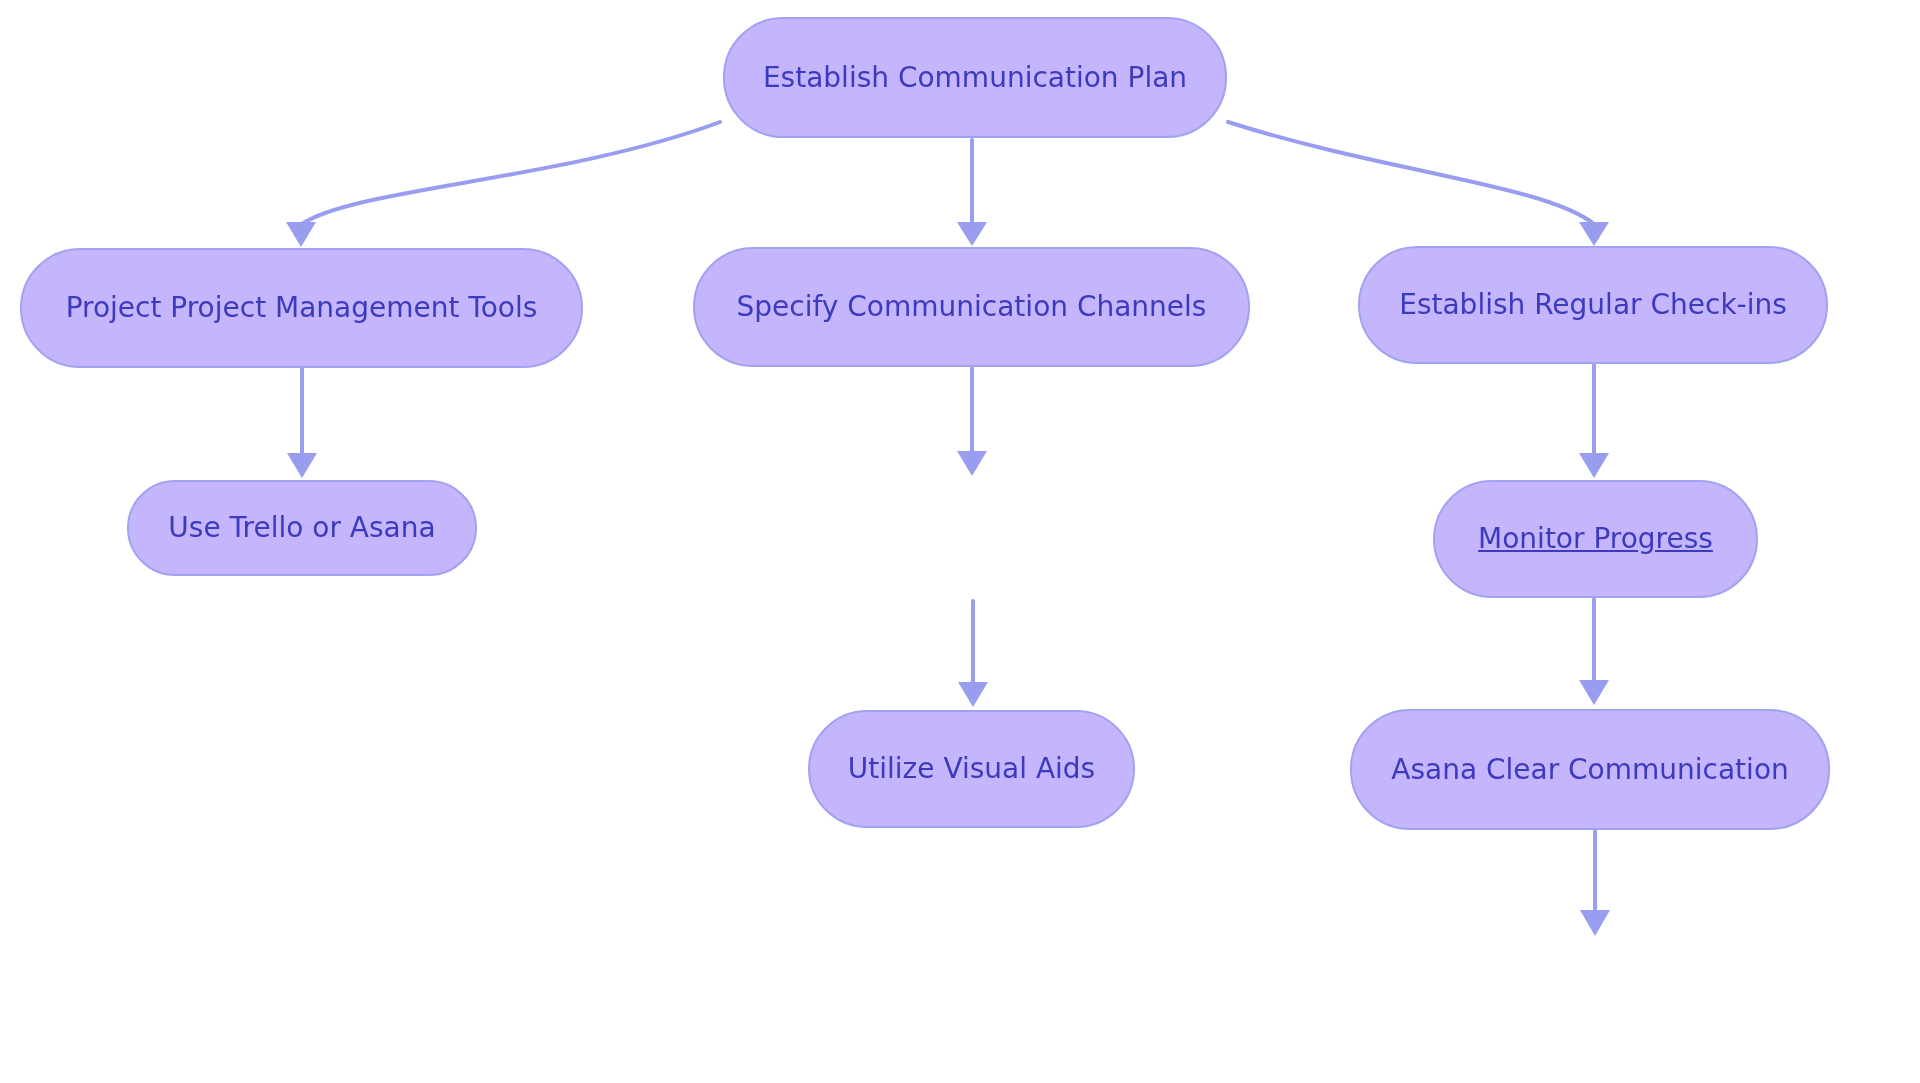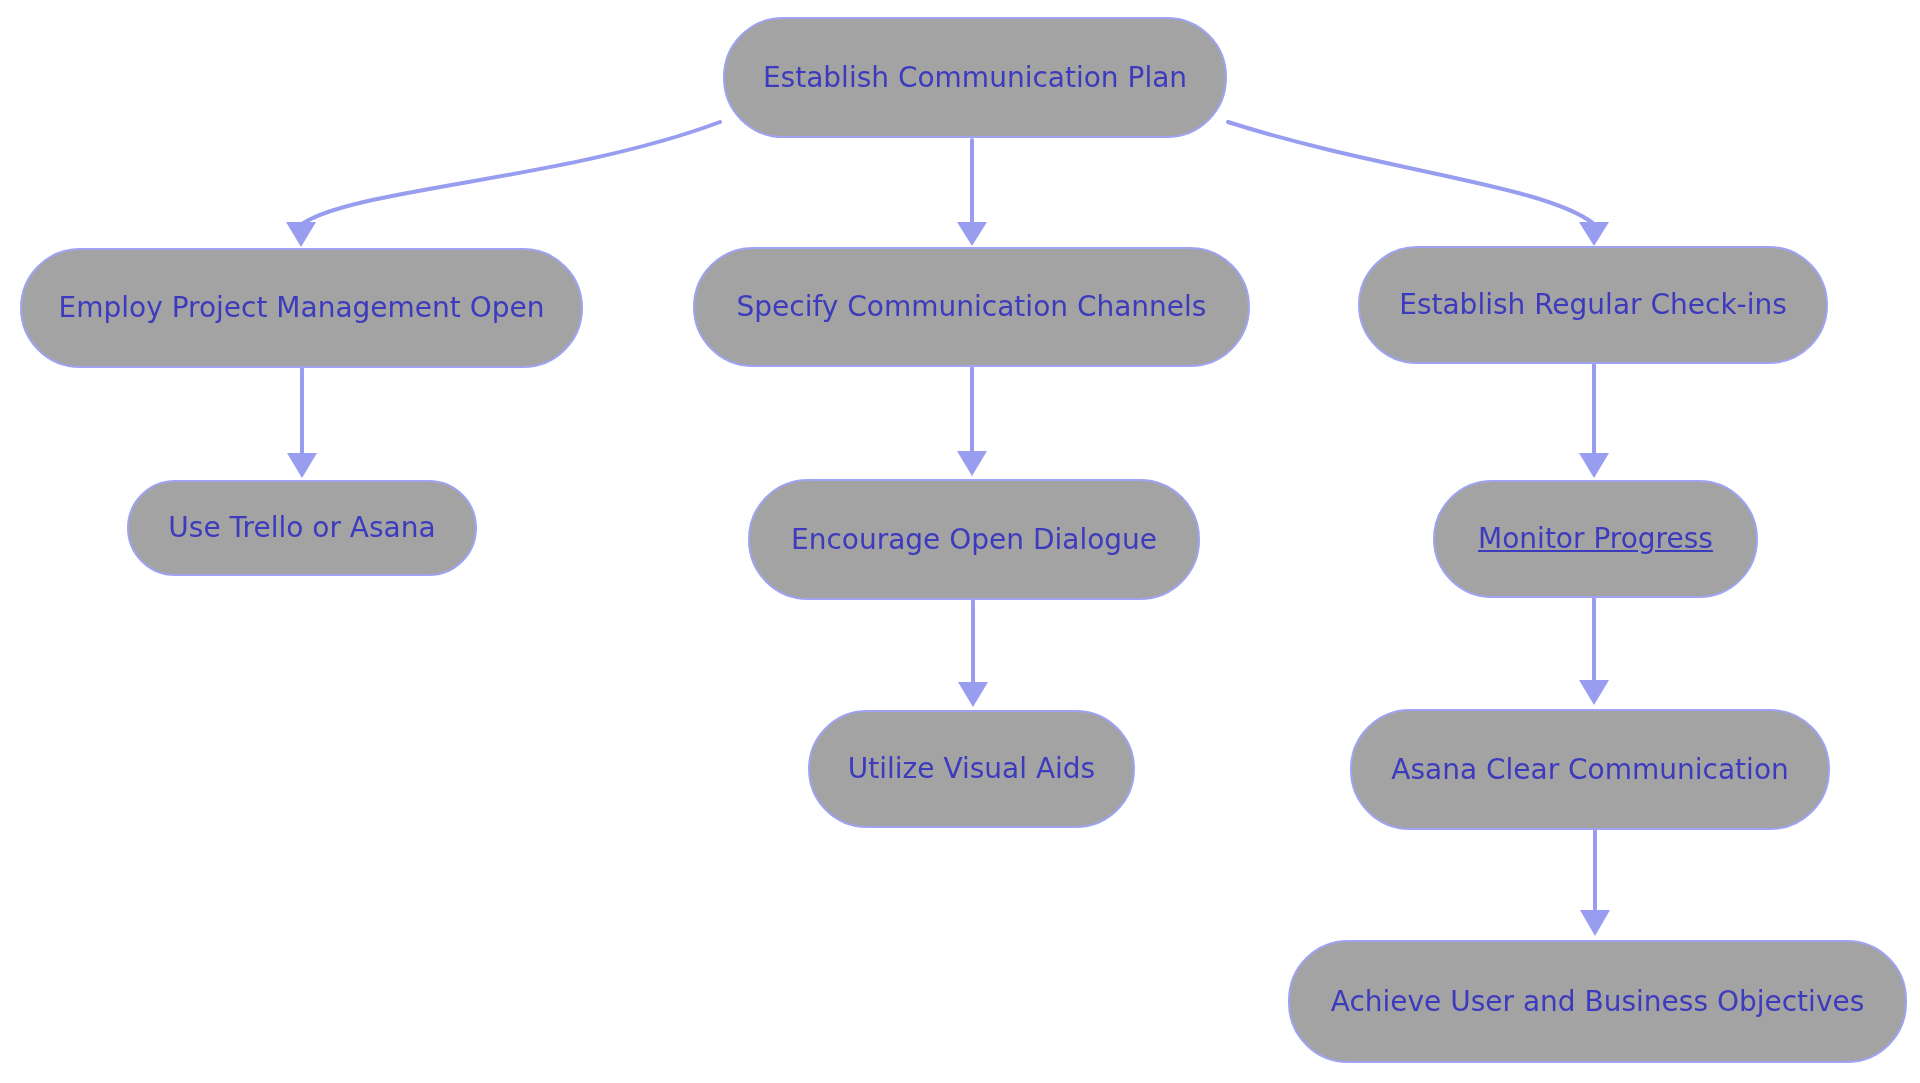--- a/index.html
+++ b/index.html
@@ -29,21 +29,21 @@
     fill: none;
     stroke-linecap: round;
   }
   .arrowhead {
     fill: #989df0;
     stroke: none;
   }
   .node {
     position: absolute;
     box-sizing: border-box;
-    background: #a3a3a3;
+    background: #c4b5fd;
     border: 2px solid #9fa3f1;
     border-radius: 60px;
     color: #3d3bbd;
     font-size: 28px;
     line-height: 1.2;
     display: flex;
     align-items: center;
     justify-content: center;
     text-align: center;
     white-space: nowrap;
@@ -89,23 +89,21 @@
     <polygon class="arrowhead" points="1579,453 1609,453 1594,478"></polygon>
 
     <path class="edge" d="M 1594 599 L 1594 682"></path>
     <polygon class="arrowhead" points="1579,680 1609,680 1594,705"></polygon>
 
     <path class="edge" d="M 1595 831 L 1595 912"></path>
     <polygon class="arrowhead" points="1580,910 1610,910 1595,936"></polygon>
   </svg>
 
   <div class="node n-root">Establish Communication Plan</div>
-  <div class="node n-employ">Employ Project Management Open</div>
+  <div class="node n-employ">Project Project Management Tools</div>
   <div class="node n-specify">Specify Communication Channels</div>
   <div class="node n-checkins">Establish Regular Check-ins</div>
   <div class="node n-trello">Use Trello or Asana</div>
-  <div class="node n-dialogue">Encourage Open Dialogue</div>
   <div class="node n-monitor">Monitor Progress</div>
   <div class="node n-visual">Utilize Visual Aids</div>
   <div class="node n-ensure">Asana Clear Communication</div>
-  <div class="node n-achieve">Achieve User and Business Objectives</div>
 
 </div>
 
 </body></html>

